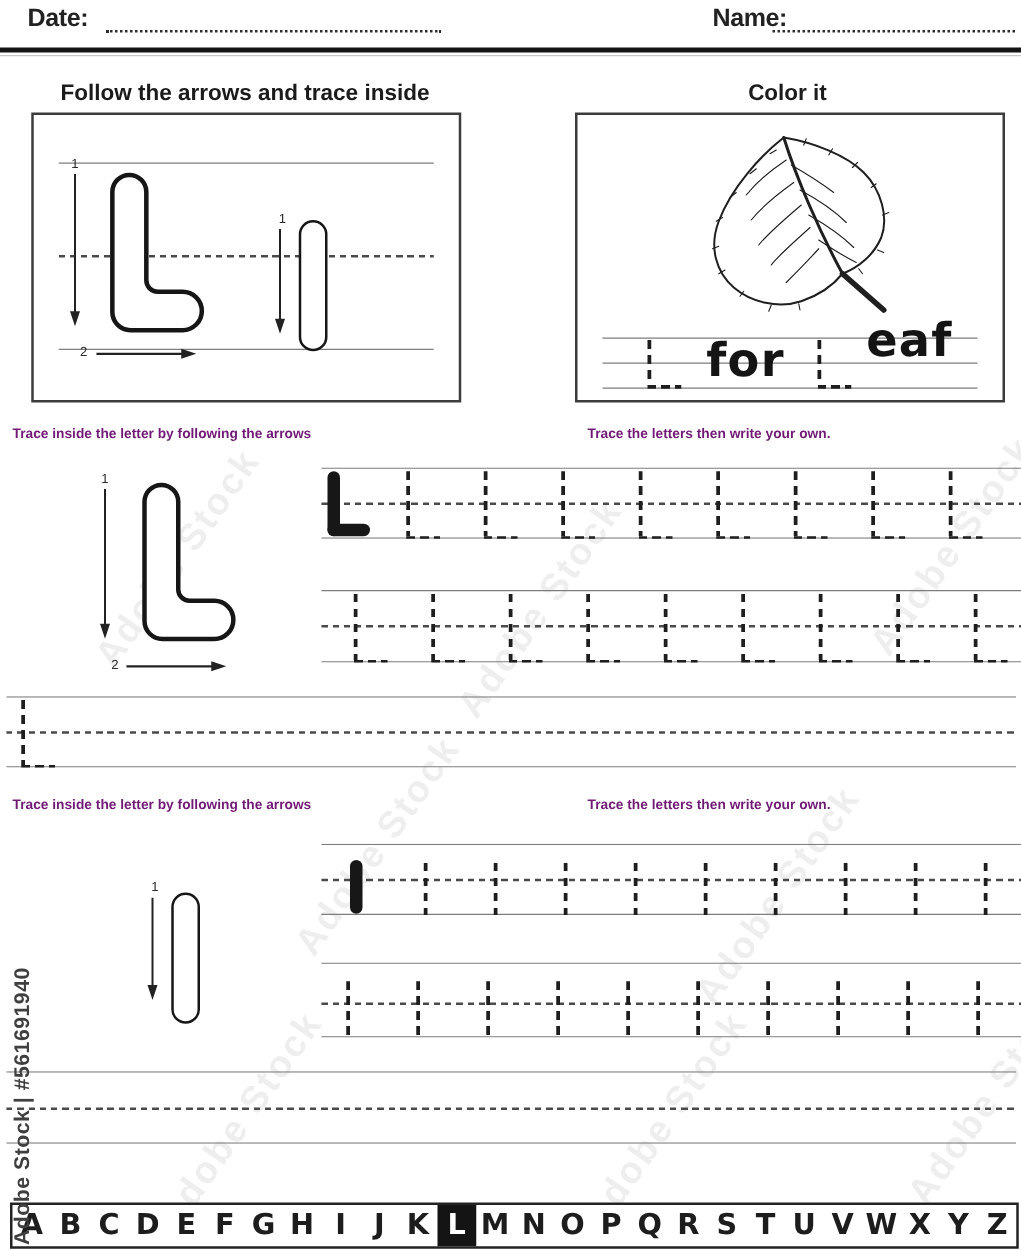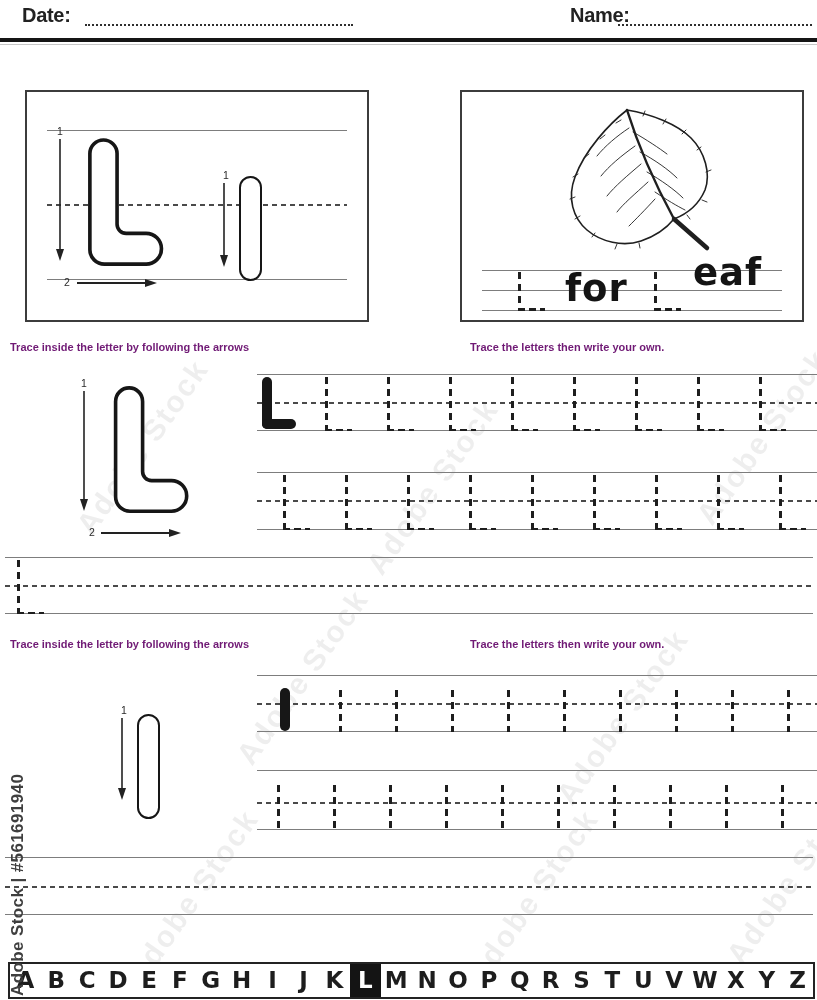--- a/index.html
+++ b/index.html
@@ -83,20 +83,22 @@
   <div class="wm-tile" style="left:430px;top:880px">Adobe Stock</div>
   <div class="wm-tile" style="left:690px;top:860px">Adobe Stock</div>
 
   <div class="hdr-label" style="left:22px;top:4px">Date:</div>
   <div class="leader" style="left:85px;top:24px;width:268px"></div>
   <div class="hdr-label" style="left:570px;top:4px">Name:</div>
   <div class="leader" style="left:618px;top:24px;width:194px"></div>
   <div class="top-rule"></div>
   <div class="top-rule-shadow"></div>
 
+  <div class="h1" style="left:28px;top:64px;width:336px">Follow the arrows and trace inside</div>
+  <div class="h1" style="left:460px;top:64px;width:340px">Color it</div>
 
   <div class="frame" style="left:25px;top:90px;width:340px;height:228px">
     <div class="gl" style="left:20px;top:38px;width:300px"></div>
     <div class="gl-dash" style="left:20px;top:112px;width:300px"></div>
     <div class="gl" style="left:20px;top:187px;width:300px"></div>
 
     <svg style="position:absolute;left:50px;top:38px" width="91" height="145" viewBox="0 0 100 160">
       <path d="M 14,26 A 15,15 0 0 1 44,26 L 44,104 A 10,10 0 0 0 54,114 L 76,114 A 17,17 0 0 1 76,148 L 30,148 A 16,16 0 0 1 14,132 Z" fill="#fff" stroke="#161616" stroke-width="4" stroke-linejoin="round"></path>
     </svg>
 

